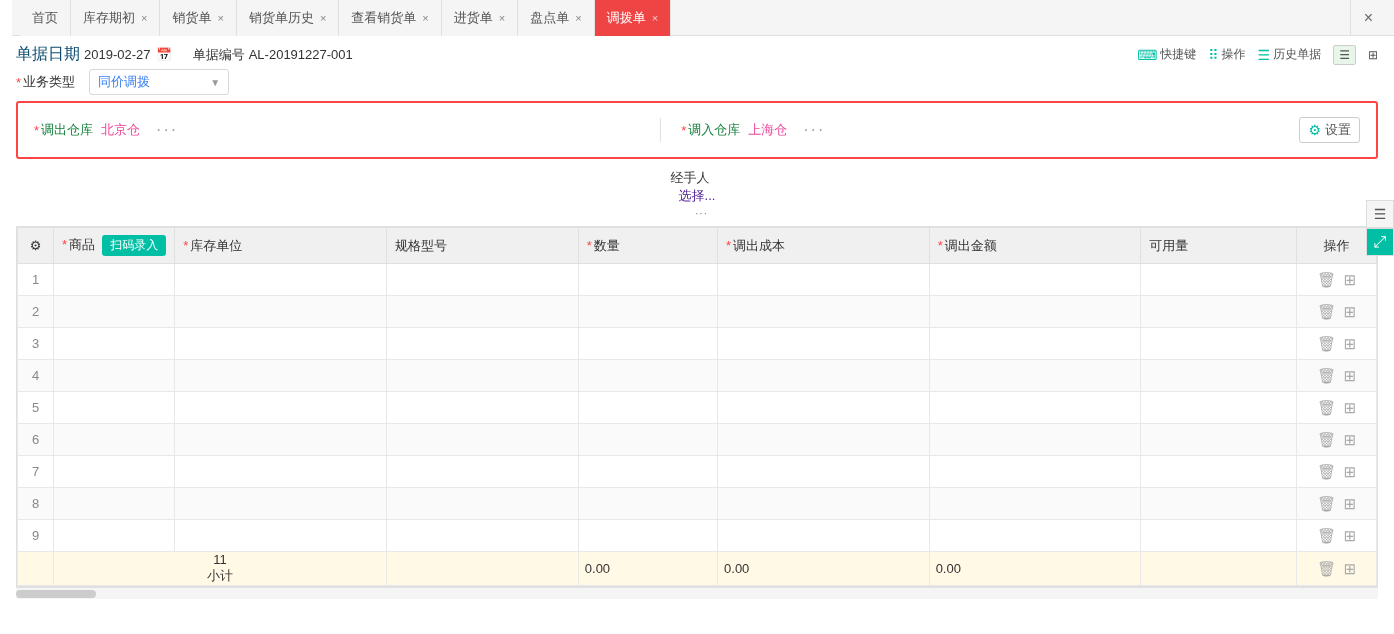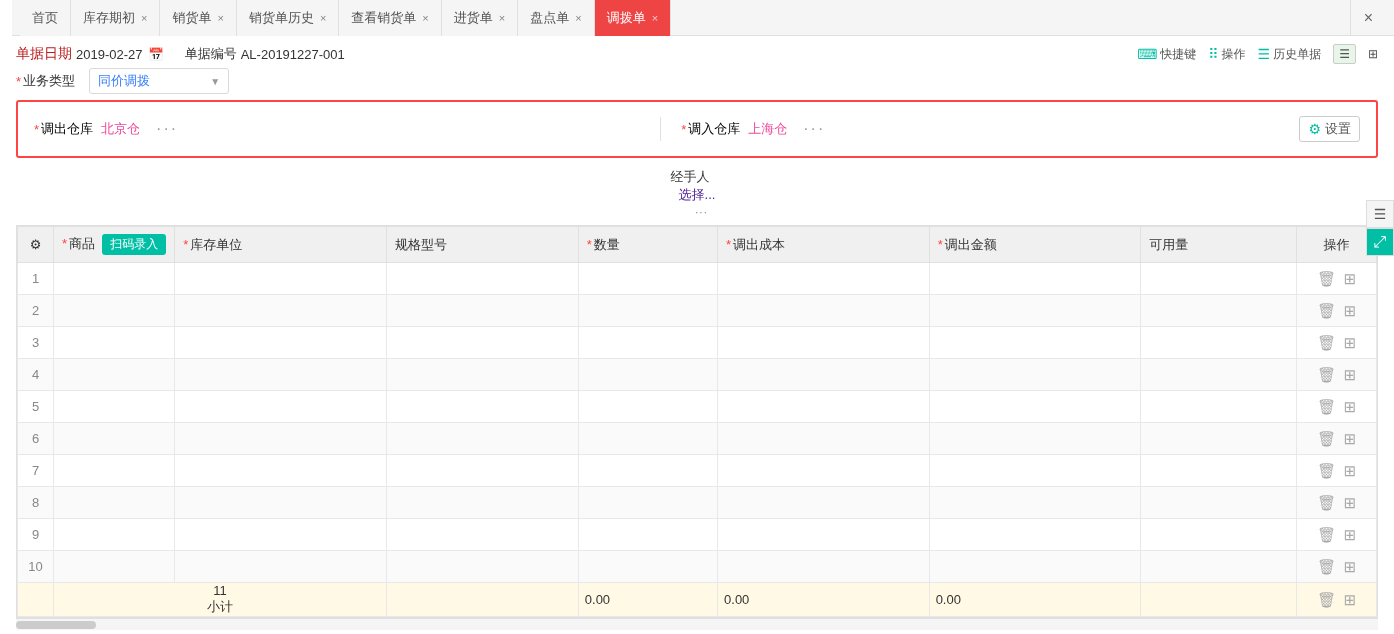--- a/index.html
+++ b/index.html
@@ -109,21 +109,21 @@
       gap: 0;
       position: relative;
     }
     .warehouse-block {
       display: flex;
       align-items: center;
       flex: 1;
     }
     .warehouse-label {
       font-size: 13px;
-      color: #000000;
+      color: #15803d;
       margin-right: 8px;
       white-space: nowrap;
     }
     .warehouse-value {
       color: #ec4899;
       font-size: 13px;
     }
     .dots-btn {
       color: #999;
       margin-left: 16px;
@@ -285,21 +285,21 @@
       width: 80px;
       background: #ccc;
       border-radius: 4px;
     }
 
     .header-top {
       display: flex;
       align-items: center;
       padding: 8px 16px 4px 16px;
     }
-    .doc-date-label { color: #b91c1c; font-size: 14px; margin-right: 4px; }
+    .doc-date-label { color: #0c4a6e; font-size: 16px; margin-right: 4px; }
     .doc-date-value { color: #333; font-size: 13px; font-weight: 500; }
     .doc-num-label { color: #333; font-size: 13px; margin-left: 20px; margin-right: 4px; }
     .doc-num-value { color: #333; font-size: 13px; }
 
     .biz-type-select {
       display: flex;
       align-items: center;
       padding: 0 16px 6px 16px;
     }
     .select-box {
@@ -554,34 +554,20 @@
         <td></td>
         <td></td>
         <td></td>
         <td></td>
         <td></td>
         <td class="op-col">
           <span class="icon-btn">🗑</span>
           <span class="icon-btn">⊞</span>
         </td>
       </tr>
-        <tr>
-        <td class="row-num">10</td>
-        <td></td>
-        <td></td>
-        <td></td>
-        <td></td>
-        <td></td>
-        <td></td>
-        <td></td>
-        <td class="op-col">
-          <span class="icon-btn">🗑</span>
-          <span class="icon-btn">⊞</span>
-        </td>
-      </tr>
         <tr class="subtotal-row">
         <td></td>
         <td colspan="2" class="subtotal-label">11<br>小计</td>
         <td></td>
         <td>0.00</td>
         <td>0.00</td>
         <td>0.00</td>
         <td></td>
         <td class="op-col">
           <span class="icon-btn">🗑</span>

